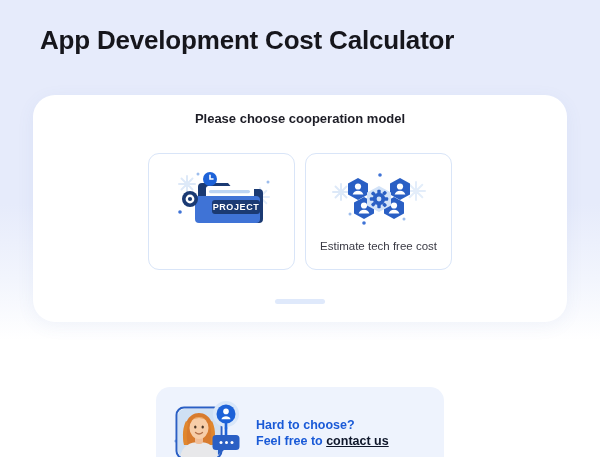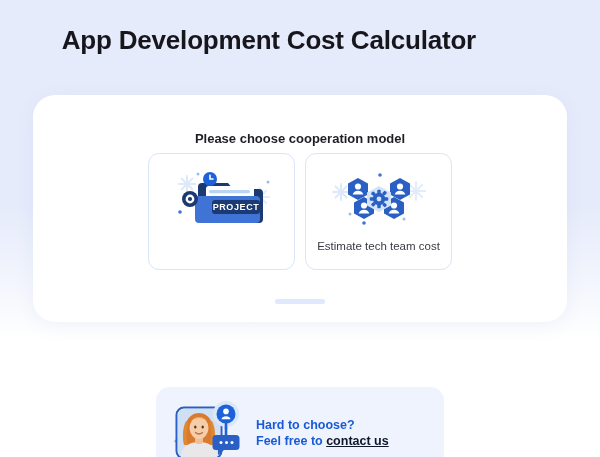--- a/index.html
+++ b/index.html
@@ -28,41 +28,42 @@
     width: 600px;
     height: 457px;
     z-index: 1;
   }
   
   .page-title {
     position: absolute;
     left: 0;
     top: 25px;
     width: 476px;
-    text-align: right;
+    text-align: left;
     font-size: 26px;
     font-weight: bold;
     color: #16161c;
     letter-spacing: -0.2px;
+    padding-left: 40px;
   }
   
   .main-card {
     position: absolute;
     left: 33px;
     top: 95px;
     width: 534px;
     height: 227px;
     background: #ffffff;
     border-radius: 22px;
     box-shadow: 0 4px 18px rgba(90,120,190,0.07);
   }
   .section-heading {
     position: absolute;
     left: 0;
-    top: 36px;
+    top: 16px;
     width: 534px;
     text-align: center;
     font-size: 13px;
     font-weight: bold;
     color: #1d1d26;
   }
   
   .options-row {
     position: absolute;
     left: 115px;
@@ -235,21 +236,21 @@
                 <rect x="56.2" y="29.3" width="4" height="3.4" rx="1"></rect>
                 <rect x="43.7" y="23.7" width="3.4" height="4" rx="1" transform="rotate(-45 45.4 25.7)"></rect>
                 <rect x="54.9" y="34.9" width="3.4" height="4" rx="1" transform="rotate(-45 56.6 36.9)"></rect>
                 <rect x="54.9" y="23.1" width="3.4" height="4" rx="1" transform="rotate(45 56.6 25.1)"></rect>
                 <rect x="43.7" y="34.3" width="3.4" height="4" rx="1" transform="rotate(45 45.4 36.3)"></rect>
               </g>
               <circle cx="51" cy="31" r="2.4" fill="#d3e3f8"></circle>
             </g>
           </svg>
         </div>
-        <div class="option-label">Estimate tech team cost</div>
+        <div class="option-label">Estimate tech free cost</div>
       </div>
 
     </div>
 
     <div class="progress-track"></div>
   </div>
 
   <div class="contact-card">
     <div class="contact-art">
       <svg width="72" height="64" viewBox="0 0 72 64" xmlns="http://www.w3.org/2000/svg">

